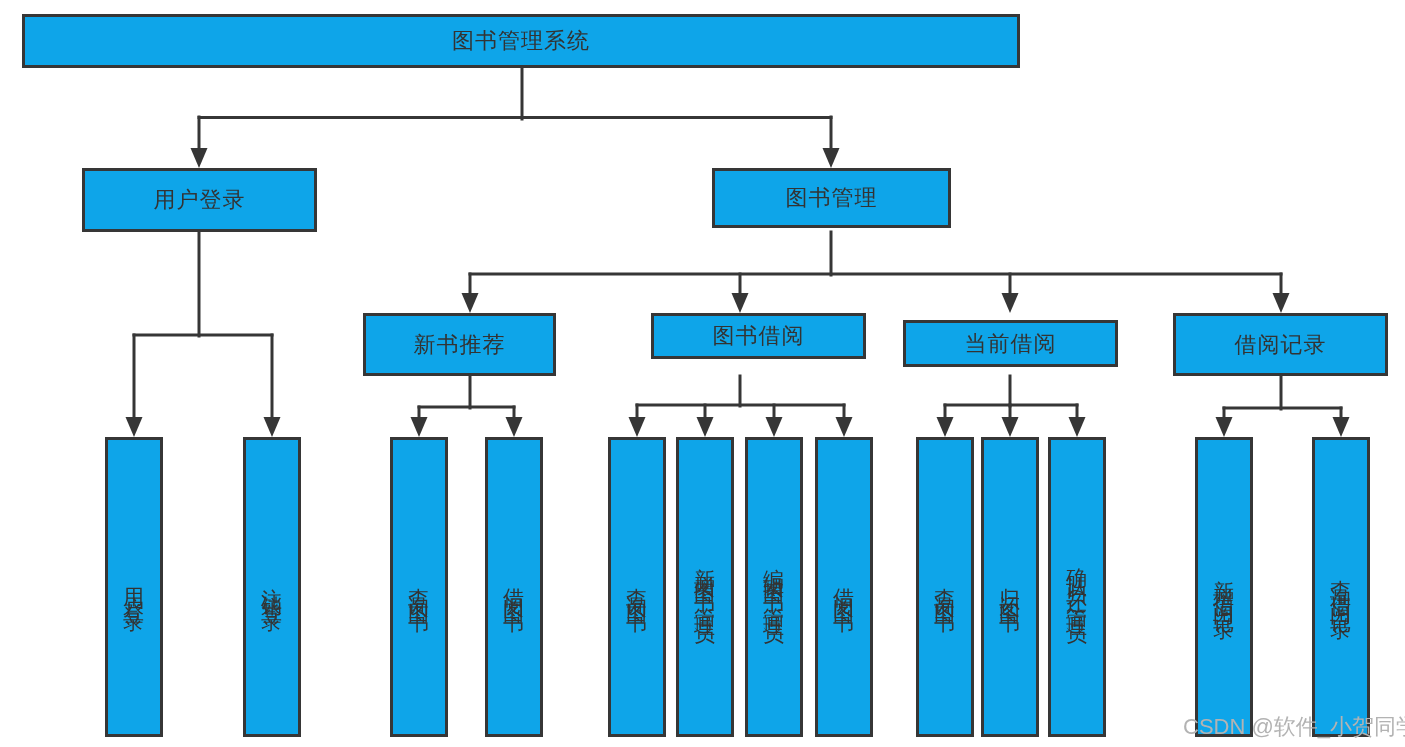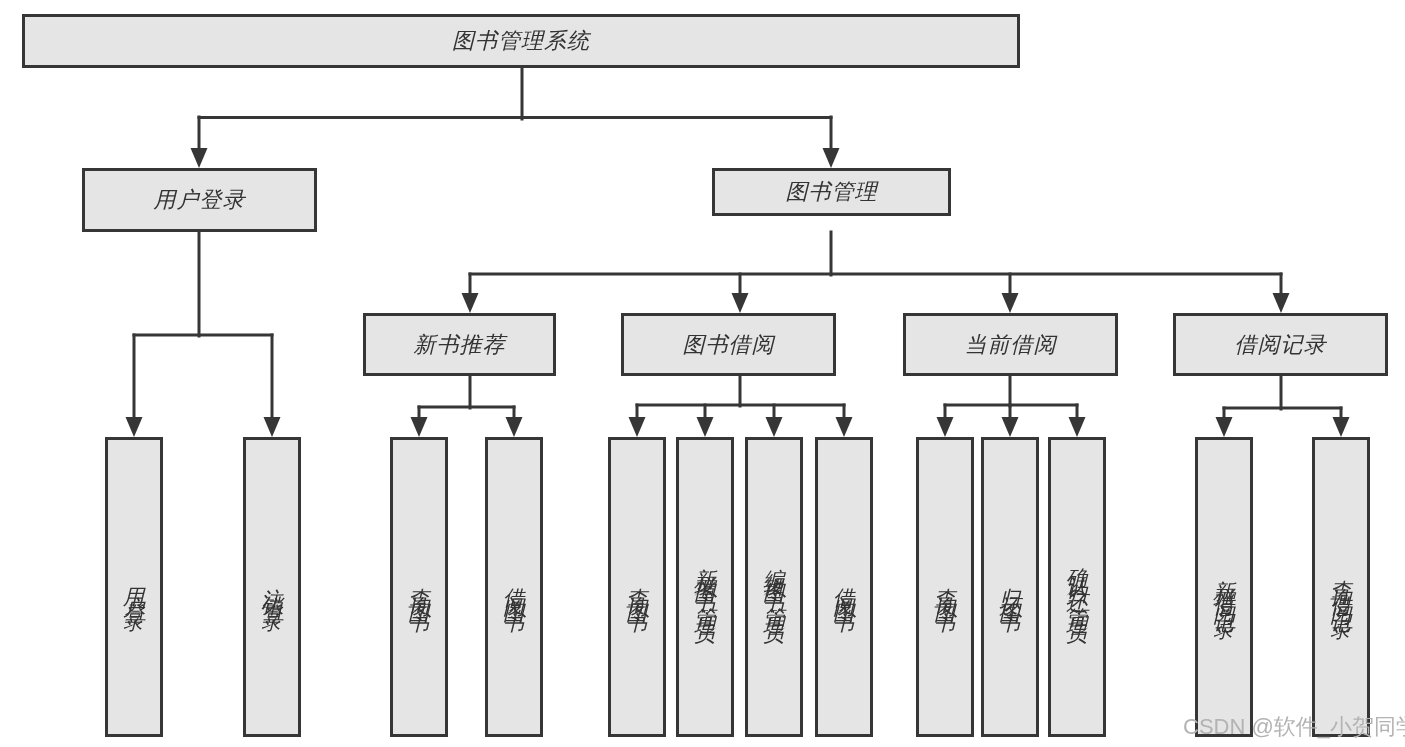--- a/index.html
+++ b/index.html
@@ -9,25 +9,24 @@
     background: var(--background, #ffffff);
     font-family: "Liberation Sans", sans-serif;
     overflow: hidden;
   }
   .connectors {
     position: absolute; left: 0; top: 0; z-index: 1;
     color: var(--line, #363636);
   }
   .node {
     position: absolute; z-index: 2;
-    background: #e5e5e5;
+    background: #0ea5e9;
     border: 3px solid var(--box-border, #363636);
     display: flex; align-items: center; justify-content: center;
     color: var(--text, #333333);
-    font-style: italic;
   }
   .hbox .label {
     font-size: 22px;
     letter-spacing: 1px;
     white-space: nowrap;
   }
   .vbox { width: 58px; height: 300px; }
   .vbox .vlabel {
     writing-mode: vertical-rl;
     text-orientation: mixed;
@@ -102,31 +101,31 @@
     <polygon points="1332.5,417 1349.5,417 1341,437" fill="currentColor"></polygon>
   </svg>
 
 <div class="node hbox" style="left:22px;top:14px;width:998px;height:54px">
   <span class="label">图书管理系统</span>
 </div>
 
 <div class="node hbox" style="left:82px;top:168px;width:235px;height:64px">
   <span class="label">用户登录</span>
 </div>
-<div class="node hbox" style="left:712px;top:168px;width:239px;height:48px">
+<div class="node hbox" style="left:712px;top:168px;width:239px;height:60px">
   <span class="label">图书管理</span>
 </div>
 
 <div class="node hbox" style="left:363px;top:313px;width:193px;height:63px">
   <span class="label">新书推荐</span>
 </div>
-<div class="node hbox" style="left:621px;top:313px;width:215px;height:63px">
+<div class="node hbox" style="left:651px;top:313px;width:215px;height:46px">
   <span class="label">图书借阅</span>
 </div>
-<div class="node hbox" style="left:903px;top:313px;width:215px;height:63px">
+<div class="node hbox" style="left:903px;top:320px;width:215px;height:47px">
   <span class="label">当前借阅</span>
 </div>
 <div class="node hbox" style="left:1173px;top:313px;width:215px;height:63px">
   <span class="label">借阅记录</span>
 </div>
 
 <div class="node vbox" style="left:105px;top:437px">
   <span class="vlabel">用户登录</span>
 </div>
 <div class="node vbox" style="left:243px;top:437px">

